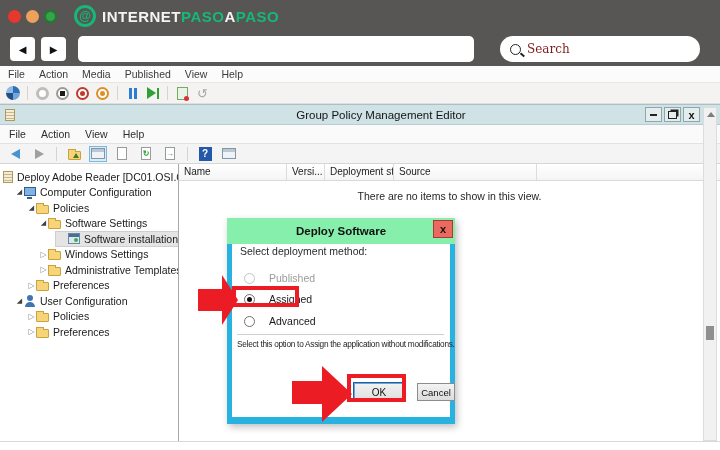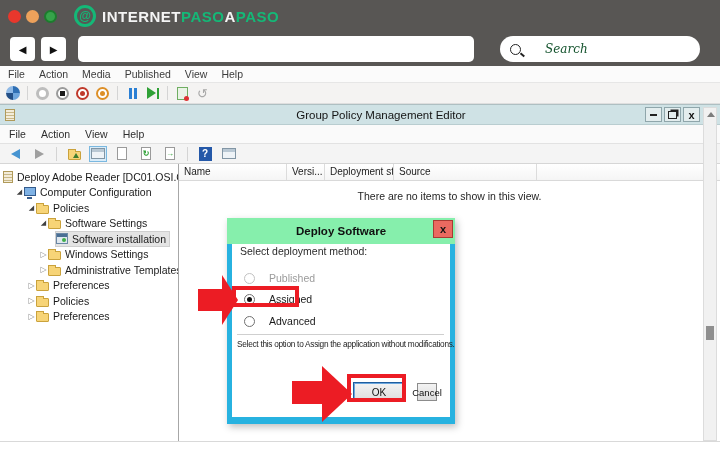--- a/index.html
+++ b/index.html
@@ -20,21 +20,21 @@
   .logo-text { margin-left:6px; font-weight:bold; font-size:15px; letter-spacing:0.5px; }
   .logo-white { color:#f4f4f4; } .logo-green { color:#14b877; }
   .chrome-row2 { height:34px; display:flex; align-items:center; padding:0 10px; }
   .nav-btn { width:25px; height:24px; background:#fff; border:none; border-radius:4px; margin-right:6px;
     font-size:10px; color:#111; display:flex; align-items:center; justify-content:center; cursor:pointer; }
   .addr { margin-left:6px; width:396px; height:26px; background:#fff; border:none; border-radius:5px; padding:0 8px; font-size:11px; }
   .search-pill { margin-left:26px; width:200px; height:26px; background:#fff; border-radius:13px;
     display:flex; align-items:center; padding-left:10px; }
   .mag { width:11px; height:11px; border:1.6px solid #222; border-radius:50%; position:relative; }
   .mag::after { content:""; position:absolute; width:5px; height:1.6px; background:#222; transform:rotate(40deg); left:9px; top:9px; }
-  .search-label { margin-left:24px; font-family:"DejaVu Serif", serif; font-style:italic; font-size:12px; color:#14532d; }
+  .search-label { margin-left:6px; font-family:"DejaVu Serif", serif; font-size:12px; color:#7f1d1d; }
 
   
   .rec-menubar { height:17px; background:#fbfbfb; border-bottom:1px solid #e6e6e6; display:flex; align-items:center; padding-left:8px; gap:14px; font-size:10.5px; color:#3c3c3c; }
   .rec-toolbar { height:21px; background:#f4f3f2; border-bottom:1px solid #dedede; display:flex; align-items:center; padding-left:5px; gap:5px; }
   .vsep { width:1px; height:14px; background:#d4d4d4; margin:0 2px; }
   .rt { width:15px; height:15px; display:flex; align-items:center; justify-content:center; cursor:pointer; }
   .pinwheel { width:14px; height:14px; border-radius:50%; background:conic-gradient(#2f6fb4 0 25%, #6fa6dd 25% 50%, #234f86 50% 75%, #8fb9e6 75% 100%); }
   .ring { width:13px; height:13px; border-radius:50%; background:#fff; display:flex; align-items:center; justify-content:center; }
   .ring-gray { border:3px solid #bdbdbd; }
   .ring-stop { border:2px solid #9a9a9a; } .ring-stop::after { content:""; width:5px; height:5px; background:#1b1b1b; }
@@ -69,21 +69,21 @@
   .mini-win { width:14px; height:11px; background:#eef3f7; border:1px solid #8296a5; position:relative; }
   .mini-win::before { content:""; position:absolute; top:0; left:0; right:0; height:3px; background:#b9c8d4; }
   .sel-tool { border:1px solid #7ab8e0; background:#d9ecf9; padding:1px; }
   .mini-doc { width:10px; height:13px; background:#fff; border:1px solid #9a9a9a; display:flex; align-items:center; justify-content:center; font-size:8px; }
   .g-green { color:#2fa136; font-weight:bold; }
   .helpico { width:13px; height:14px; background:#2458a8; color:#fff; font-size:10px; font-weight:bold; display:flex; align-items:center; justify-content:center; }
 
   
   .content { height:277px; display:flex; }
   .tree { width:179px; border-right:1px solid #a7a7a7; background:#fff; padding-top:5px; overflow:hidden; }
-  .trow { height:15.5px; display:flex; align-items:center; white-space:nowrap; font-size:10.5px; cursor:pointer; }
+  .trow { height:15.5px; display:flex; align-items:center; white-space:nowrap; font-size:10.5px; cursor:pointer;padding-left:12px; }
   .exp { width:9px; display:inline-block; font-size:7px; color:#404040; text-align:center; flex:0 0 9px; }
   .exp-open::before { content:"◢"; }
   .exp-closed::before { content:"▷"; color:#8f8f8f; font-size:8px; }
   .ti { flex:0 0 auto; margin-right:4px; }
   .ico-gpo { width:10px; height:12px; background:#f3ecd9; border:1px solid #b09a5a;
     background-image:repeating-linear-gradient(#f3ecd9 0 2px, #c9b887 2px 3px); }
   .ico-comp { width:12px; height:9px; background:#7fb2e5; border:1.5px solid #345b8c; position:relative; margin-top:-2px; }
   .ico-comp::after { content:""; position:absolute; left:2px; bottom:-4px; width:5px; height:2px; background:#345b8c; }
   .ico-user { width:12px; height:12px; position:relative; }
   .ico-user::before { content:""; position:absolute; left:3px; top:0; width:6px; height:6px; border-radius:50%; background:#3f74b3; }
@@ -119,21 +119,21 @@
   .radio { width:11px; height:11px; border-radius:50%; border:1px solid #707070; background:#fff; display:flex; align-items:center; justify-content:center; flex:0 0 11px; }
   .radio.sel::after { content:""; width:5px; height:5px; border-radius:50%; background:#111; }
   .radio.dis { border-color:#c2c2c2; }
   .lbl-dis { color:#9b9b9b; }
   .dlg-sep { position:absolute; top:111px; left:5px; width:207px; border-top:1px solid #cfcfcf; }
   .dlg-desc { position:absolute; top:116px; left:5px; font-size:9px; letter-spacing:-0.3px; white-space:nowrap;
     transform:scaleX(0.92); transform-origin:left; color:#242424; }
   .btn { position:absolute; font-size:10px; color:#111; background:linear-gradient(#f3f3f3,#dddddd);
     display:flex; align-items:center; justify-content:center; cursor:pointer; }
   .btn-ok { left:121px; top:159px; width:52px; height:20px; border:1px solid #1f5d9e; box-shadow:inset 0 0 0 1px #6aa6dd; }
-  .btn-cancel { left:185px; top:160px; width:20px; height:18px; border:1px solid #8c8c8c; font-size:9.5px; }
+  .btn-cancel { left:185px; top:160px; width:38px; height:18px; border:1px solid #8c8c8c; font-size:9.5px; }
 
   
   .anno { position:absolute; z-index:30; pointer-events:none; }
   .rect-assigned { left:232px; top:286px; width:67px; height:21px; border:4px solid #ec1c24; }
   .arrow1-body { left:198px; top:289px; width:25px; height:22px; background:#ec1c24; }
   .arrow1-head { left:222px; top:275px; width:0; height:0; border-left:16px solid #ec1c24; border-top:25px solid transparent; border-bottom:25px solid transparent; }
   .rect-ok { left:347px; top:374px; width:59px; height:28px; border:4px solid #ec1c24; }
   .arrow2-body { left:292px; top:381px; width:31px; height:23px; background:#ec1c24; }
   .arrow2-head { left:322px; top:366px; width:0; height:0; border-left:30px solid #ec1c24; border-top:28px solid transparent; border-bottom:28px solid transparent; }
 </style>
@@ -300,20 +300,25 @@
       <div class="trow" style="padding-left:39px;">
         <span class="exp exp-closed"></span>
         <span class="ti fold"></span>
         <span>Administrative Templates: Poli</span>
       </div>
       <div class="trow" style="padding-left:27px;">
         <span class="exp exp-closed"></span>
         <span class="ti fold"></span>
         <span>Preferences</span>
       </div>
+      <div class="trow" style="padding-left:15px;">
+        <span class="exp exp-open"></span>
+        <span class="ti ico-user"></span>
+        <span>User Configuration</span>
+      </div>
       <div class="trow" style="padding-left:27px;">
         <span class="exp exp-closed"></span>
         <span class="ti fold"></span>
         <span>Policies</span>
       </div>
       <div class="trow" style="padding-left:27px;">
         <span class="exp exp-closed"></span>
         <span class="ti fold"></span>
         <span>Preferences</span>
       </div>

